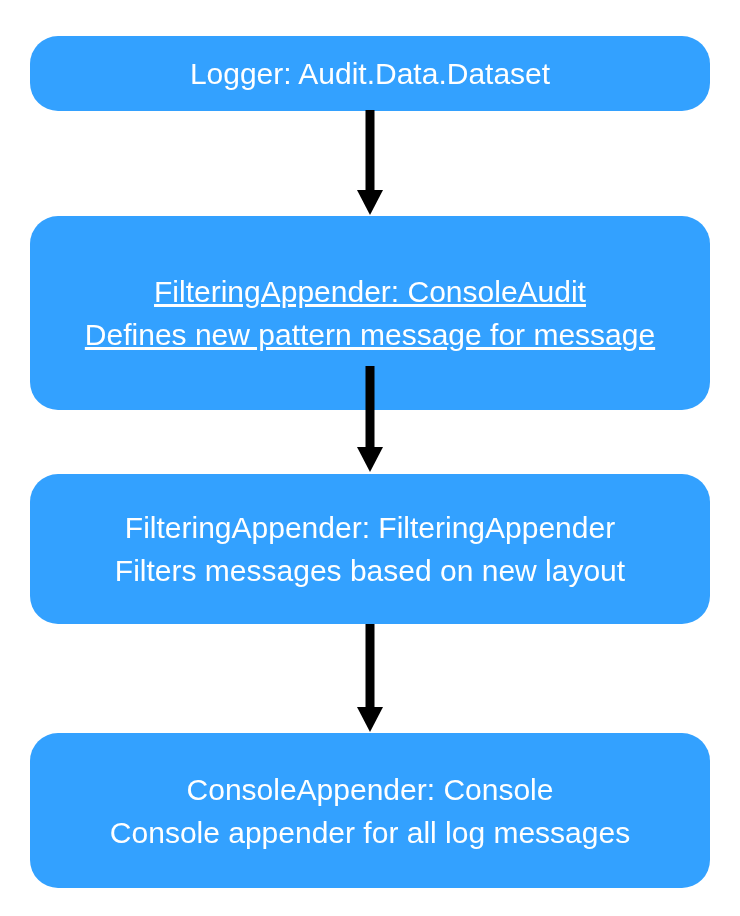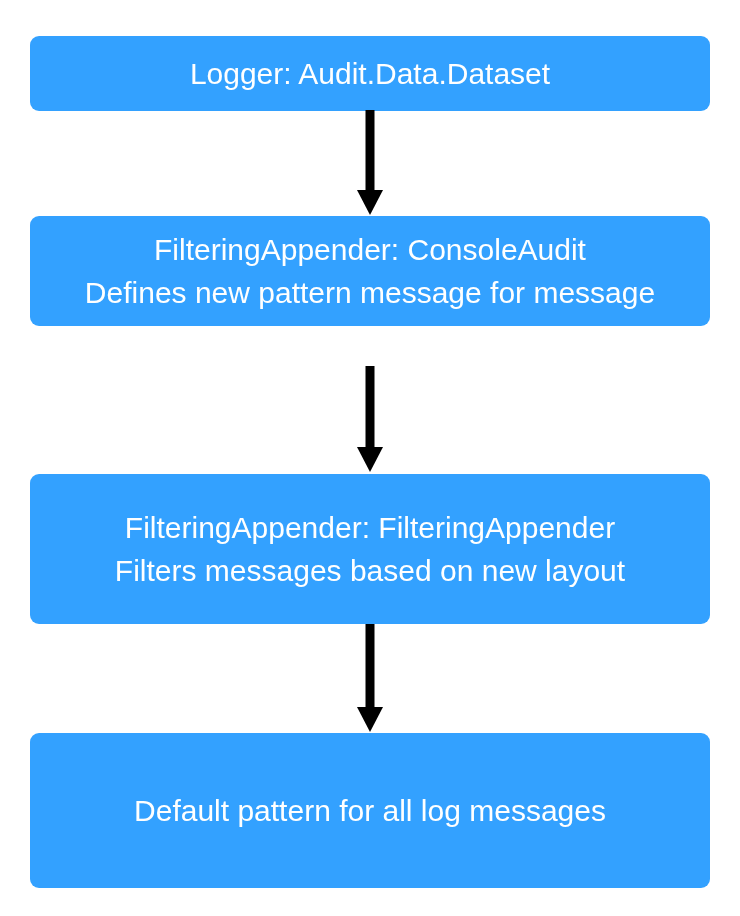--- a/index.html
+++ b/index.html
@@ -17,41 +17,41 @@
     position: relative;
     width: 740px;
     height: 916px;
     background: #ffffff;
   }
   .node {
     position: absolute;
     left: 30px;
     width: 680px;
     background: #33a1ff;
-    border-radius: 9px;
+    border-radius: 28px;
     display: flex;
     flex-direction: column;
     align-items: center;
     justify-content: center;
     box-sizing: border-box;
     color: #ffffff;
   }
   .node-line {
     display: block;
     width: 100%;
     text-align: center;
     color: #ffffff;
     font-size: 30px;
     font-weight: 400;
     line-height: 43px;
     letter-spacing: 0px;
     white-space: nowrap;
   }
   #node-0 { top: 36px;  height: 75px;  }
-  #node-1 { top: 216px; height: 110px; }
+  #node-1 { top: 216px; height: 194px; text-decoration: underline; }
   #node-2 { top: 474px; height: 150px; }
   #node-3 { top: 733px; height: 155px; }
 
   .edge {
     position: absolute;
     left: 0;
     width: 740px;
     pointer-events: none;
   }
   #edge-0 { top: 108px; height: 112px; }
@@ -94,16 +94,17 @@
   </div>
 
   <div class="edge" id="edge-2">
     <svg width="740" height="115" viewBox="0 0 740 115" xmlns="http://www.w3.org/2000/svg" aria-hidden="true">
       <line x1="370" y1="3" x2="370" y2="92" stroke="#000000" stroke-width="9"></line>
       <polygon points="357,86 383,86 370,111" fill="#000000"></polygon>
     </svg>
   </div>
 
   <div class="node" id="node-3">
-    <span class="node-line">Default pattern for all log messages</span>
+    <span class="node-line">ConsoleAppender: Console</span>
+    <span class="node-line">Console appender for all log messages</span>
   </div>
 
 </div>
 
 </body></html>

